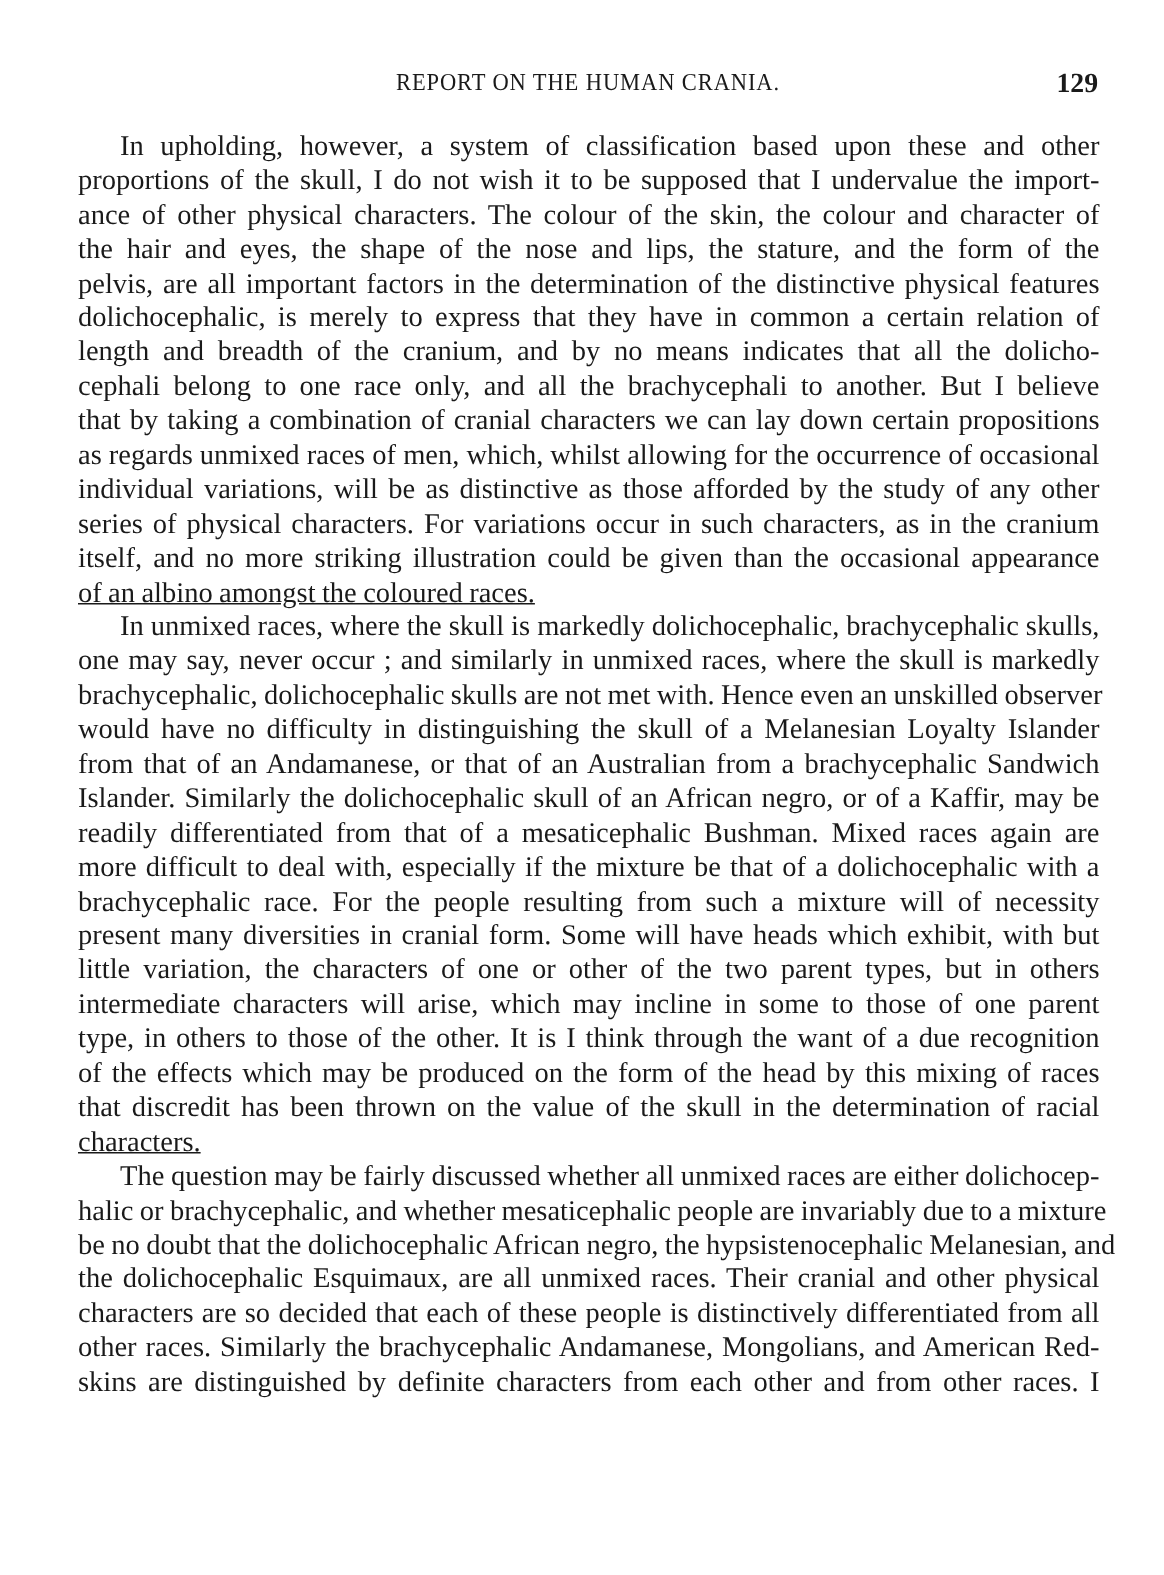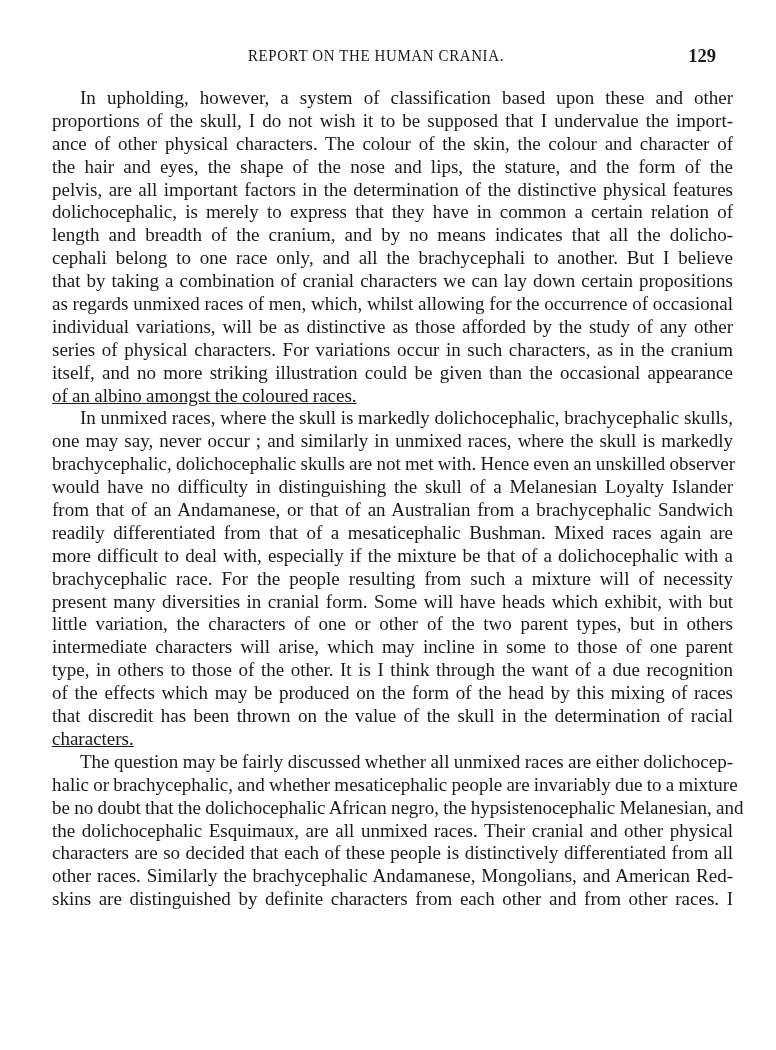--- a/index.html
+++ b/index.html
@@ -11,21 +11,21 @@
       width: 776px;
       height: 1050px;
       position: relative;
       overflow: hidden;
       color: #1a1a1a;
       font-family: "Liberation Serif", "DejaVu Serif", serif;
     }
     .header {
       position: absolute;
       top: 48px;
-      left: 36px;
+      left: 52px;
       width: 680px;
       height: 24px;
     }
     .running-title {
       position: absolute;
       left: 0;
       right: 0;
       top: 0;
       text-align: center;
       font-size: 15px;
@@ -88,20 +88,21 @@
       <span class="line">series of physical characters.  For variations occur in such characters, as in the cranium</span>
       <span class="line">itself, and no more striking illustration could be given than the occasional appearance</span>
       <span class="line last">of an albino amongst the coloured races.</span>
     </div>
     <div>
       <span class="line indent">In unmixed races, where the skull is markedly dolichocephalic, brachycephalic skulls,</span>
       <span class="line">one may say, never occur ; and similarly in unmixed races, where the skull is markedly</span>
       <span class="line">brachycephalic, dolichocephalic skulls are not met with.  Hence even an unskilled observer</span>
       <span class="line">would have no difficulty in distinguishing the skull of a Melanesian Loyalty Islander</span>
       <span class="line">from that of an Andamanese, or that of an Australian from a brachycephalic Sandwich</span>
+      <span class="line">Islander.  Similarly the dolichocephalic skull of an African negro, or of a Kaffir, may be</span>
       <span class="line">readily differentiated from that of a mesaticephalic Bushman.  Mixed races again are</span>
       <span class="line">more difficult to deal with, especially if the mixture be that of a dolichocephalic with a</span>
       <span class="line">brachycephalic race.  For the people resulting from such a mixture will of necessity</span>
       <span class="line">present many diversities in cranial form.  Some will have heads which exhibit, with but</span>
       <span class="line">little variation, the characters of one or other of the two parent types, but in others</span>
       <span class="line">intermediate characters will arise, which may incline in some to those of one parent</span>
       <span class="line">type, in others to those of the other.  It is I think through the want of a due recognition</span>
       <span class="line">of the effects which may be produced on the form of the head by this mixing of races</span>
       <span class="line">that discredit has been thrown on the value of the skull in the determination of racial</span>
       <span class="line last">characters.</span>

